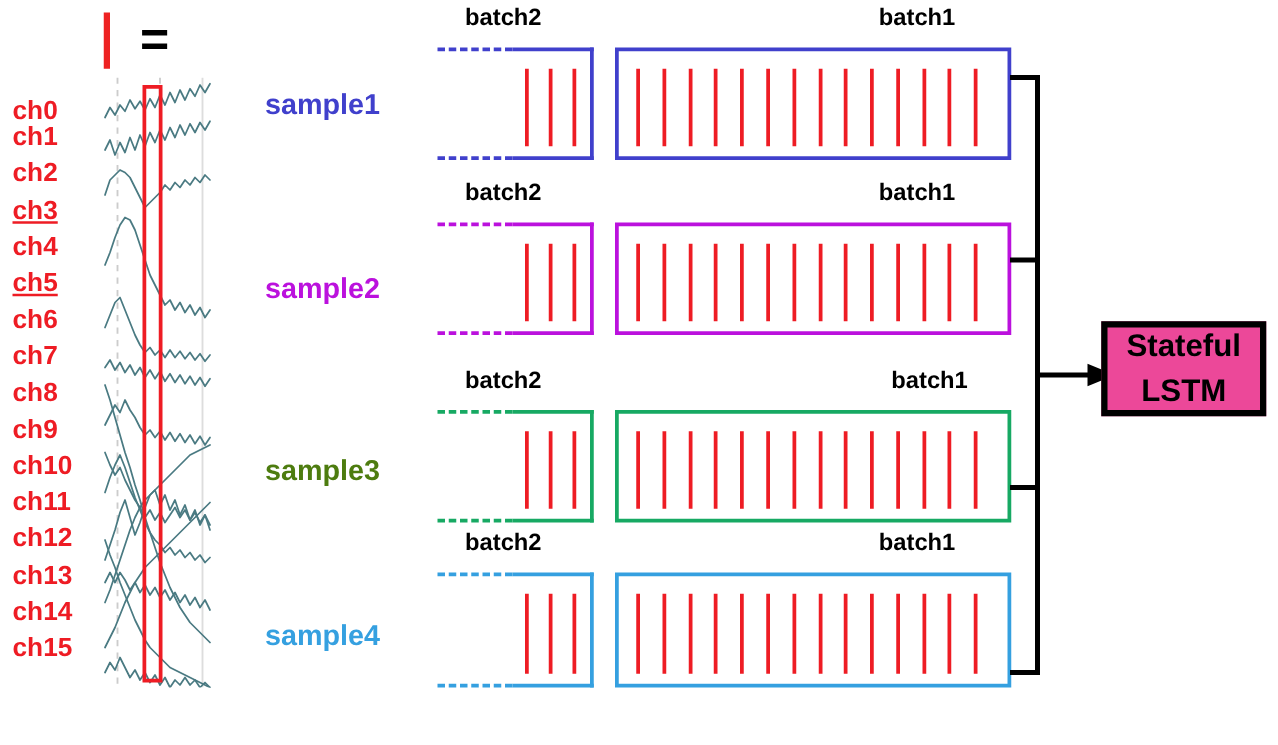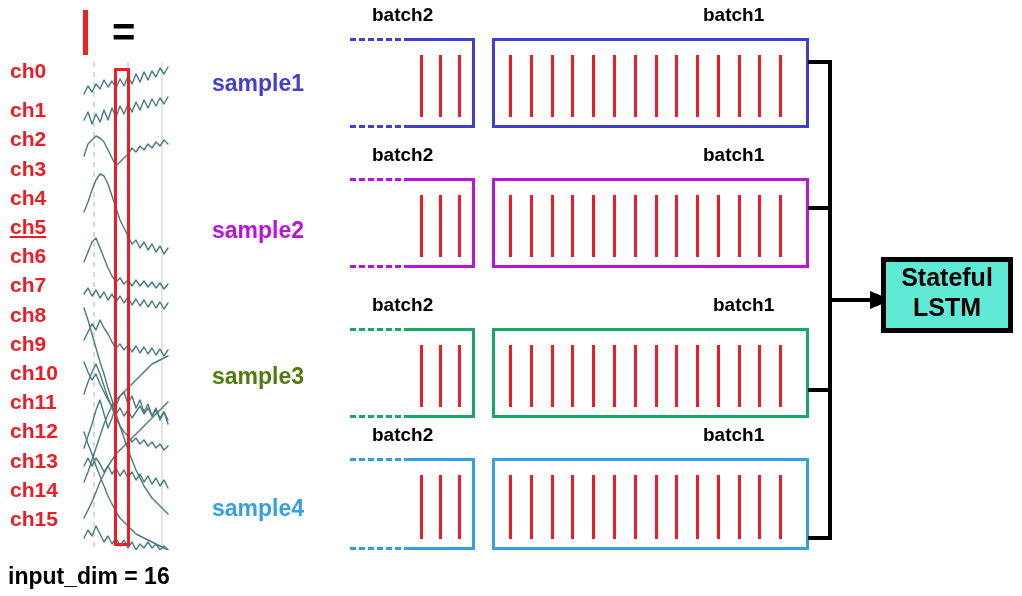--- a/index.html
+++ b/index.html
@@ -132,43 +132,43 @@
     position: absolute;
     left: 881px;
     top: 257px;
     width: 132px;
     height: 76px;
     border: 5px solid #000000;
     box-sizing: border-box;
     display: flex;
     flex-direction: column;
     align-items: center;
-    justify-content: flex-start;
-    background: #5eead4;
+    justify-content: space-between;
+    background: #ec4899;
   }
   #lstm-box span {
     font-size: 25px;
     font-weight: bold;
     color: #000;
     line-height: 30px;
   }
 </style>
 </head>
 <body>
 
 <div id="canvas">
 
   <div class="legend-bar"></div>
   <div class="legend-eq">=</div>
 
   <div id="ch-labels">
-      <div class="ch-label" style="top: 60px;">ch0</div>
+      <div class="ch-label" style="top: 78px;">ch0</div>
       <div class="ch-label" style="top: 99.2px;">ch1</div>
       <div class="ch-label" style="top: 128.4px;">ch2</div>
-      <div class="ch-label" style="top: 157.6px;">ch3</div>
+      <div class="ch-label" style="top: 157.6px; text-decoration: underline;">ch3</div>
       <div class="ch-label" style="top: 186.8px;">ch4</div>
       <div class="ch-label" style="top: 216px; text-decoration: underline;">ch5</div>
       <div class="ch-label" style="top: 245.2px;">ch6</div>
       <div class="ch-label" style="top: 274.4px;">ch7</div>
       <div class="ch-label" style="top: 303.6px;">ch8</div>
       <div class="ch-label" style="top: 332.8px;">ch9</div>
       <div class="ch-label" style="top: 362px;">ch10</div>
       <div class="ch-label" style="top: 391.2px; text-align: right;">ch11</div>
       <div class="ch-label" style="top: 420.4px;">ch12</div>
       <div class="ch-label" style="top: 449.6px;">ch13</div>
@@ -198,21 +198,20 @@
         <path d="M2 332 L6 320 L10 310 L14 302 L18 312 L22 324 L26 336 L30 346 L34 356 L38 364 L42 370 L46 374 L50 380 L54 376 L58 382 L62 378 L66 384 L70 380 L74 386 L78 382 L82 388 L86 384"></path>
         <path d="M2 404 L6 396 L10 404 L14 396 L18 402 L22 410 L26 404 L30 412 L34 406 L38 414 L42 408 L46 416 L50 410 L54 418 L58 412 L62 420 L66 414 L70 422 L74 416 L78 424 L82 418 L86 426"></path>
         <path d="M2 370 L6 382 L10 392 L14 404 L18 414 L22 424 L26 434 L30 442 L34 450 L38 456 L42 460 L46 464 L50 468 L54 472 L58 474 L62 476 L66 478 L70 480 L74 482 L78 484 L82 486 L86 488"></path>
         <path d="M2 456 L6 448 L10 440 L14 430 L18 420 L22 412 L26 404 L30 398 L34 392 L38 388 L42 384 L46 380 L50 376 L54 372 L58 368 L62 364 L66 360 L70 356 L74 352 L78 348 L82 344 L86 340"></path>
         <path d="M2 476 L6 468 L10 474 L14 464 L18 472 L22 480 L26 474 L30 482 L34 476 L38 484 L42 478 L46 486 L50 480 L54 488 L58 482 L62 486 L66 480 L70 486 L74 482 L78 488 L82 484 L86 488"></path>
       </g>
     </svg>
   </div>
   <div class="red-window"></div>
 
-  <div class="bottom-label" id="input-dim-label">input_dim = 16</div>
 
   <div id="rows">
       <div class="sample-row">
         <div class="sample-name" style="top: 70px; color: rgb(64, 64, 204);">sample1</div>
         <div class="batch2-label" style="left: 372px; top: 4px;">batch2</div>
         <div class="batch1-label" style="left: 703px; top: 4px;">batch1</div>
         <div class="box-batch2-dash" style="left: 350px; top: 38px; width: 60px; height: 90px; border-color: rgb(64, 64, 204);"></div>
         <div class="box box-batch2" style="left: 410px; top: 38px; width: 65px; height: 90px; border-color: rgb(64, 64, 204);">
           <div class="tick" style="left: 10px; top: 14px; height: 62px;"></div>
           <div class="tick" style="left: 29px; top: 14px; height: 62px;"></div>

